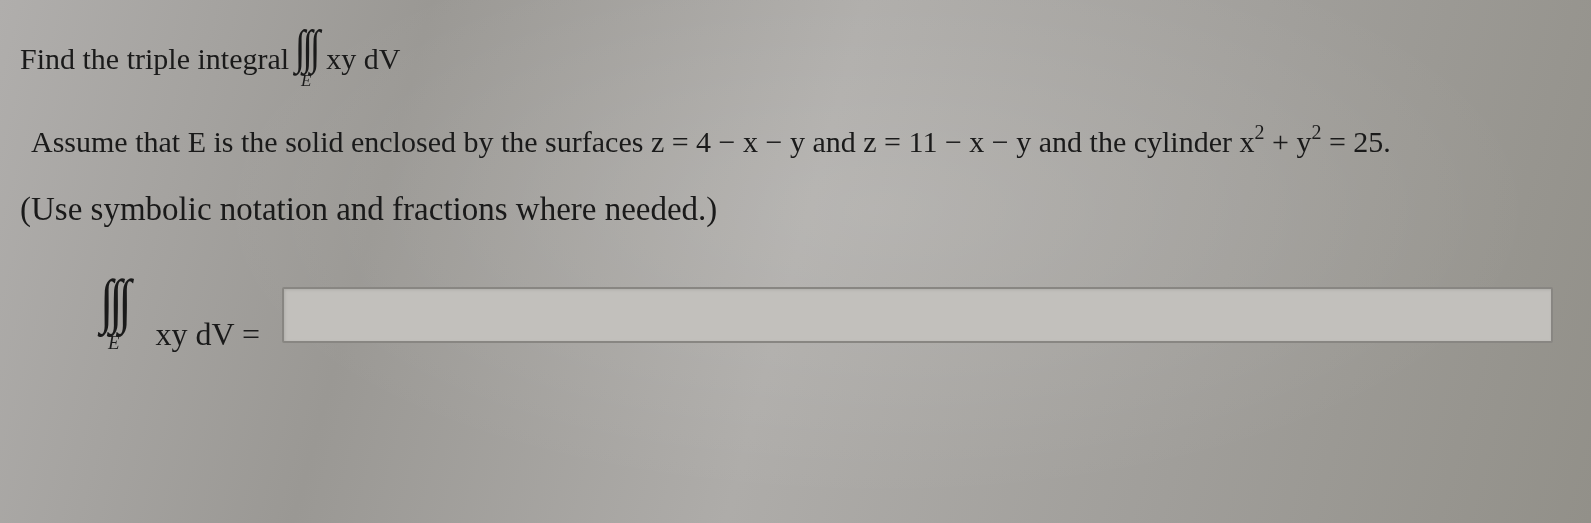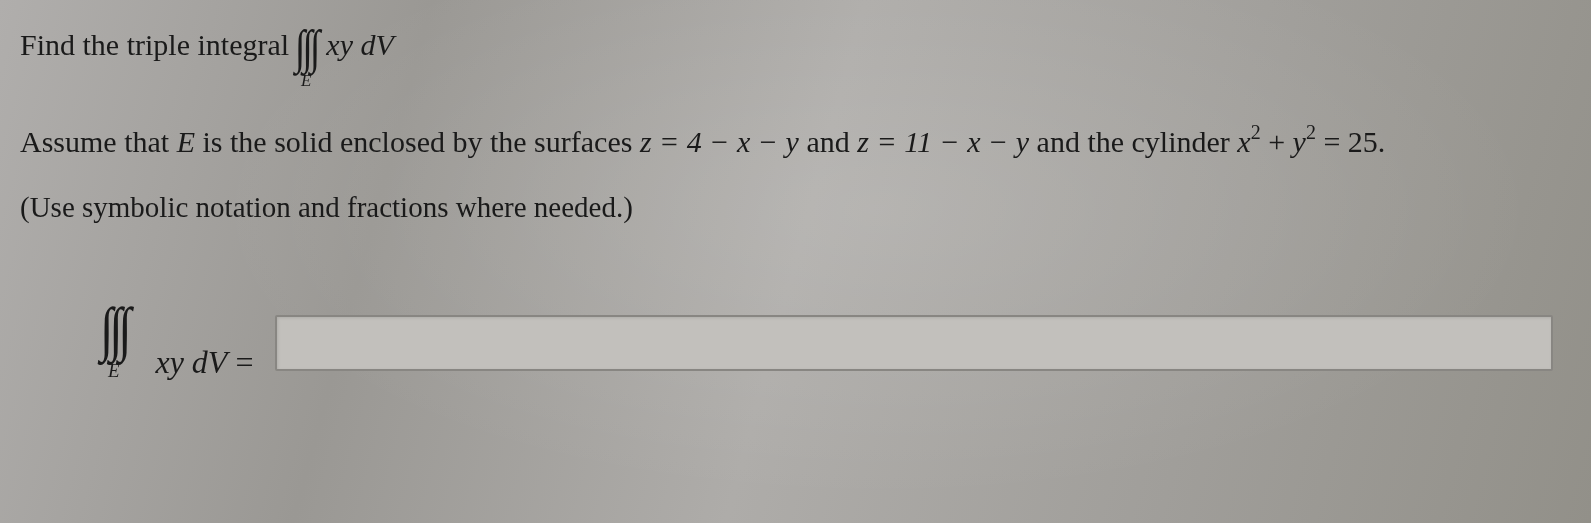--- a/index.html
+++ b/index.html
@@ -24,20 +24,21 @@
       background: radial-gradient(ellipse 60% 80% at 55% 40%, rgba(255,255,255,0.12) 0%, transparent 70%);
       pointer-events: none;
     }
     .content {
       position: relative;
       z-index: 1;
     }
     .line1 {
       font-size: 30px;
       display: flex;
+      align-items: center;
       margin-bottom: 34px;
       flex-wrap: nowrap;
     }
     .integral-wrap {
       display: inline-flex;
       flex-direction: column;
       align-items: center;
       margin: 0 6px;
       line-height: 1;
     }
@@ -45,29 +46,30 @@
       font-size: 38px;
       letter-spacing: -3px;
       font-style: italic;
       transform: scaleY(1.25);
     }
     .integral-sub {
       font-size: 17px;
       font-style: italic;
       margin-top: 6px;
     }
-    .ital { font-style: italic; }
+    .ital { }
     .line2 {
       font-size: 30px;
       margin-bottom: 32px;
       white-space: nowrap;
+      margin-left: 11px;
     }
     .line3 {
-      font-size: 29px;
-      margin-bottom: 80px;
+      font-size: 33px;
+      margin-bottom: 48px;
     }
     .sup {
       font-size: 20px;
       vertical-align: super;
       position: relative;
       top: -2px;
     }
     .answer-row {
       display: flex;
       align-items: center;

